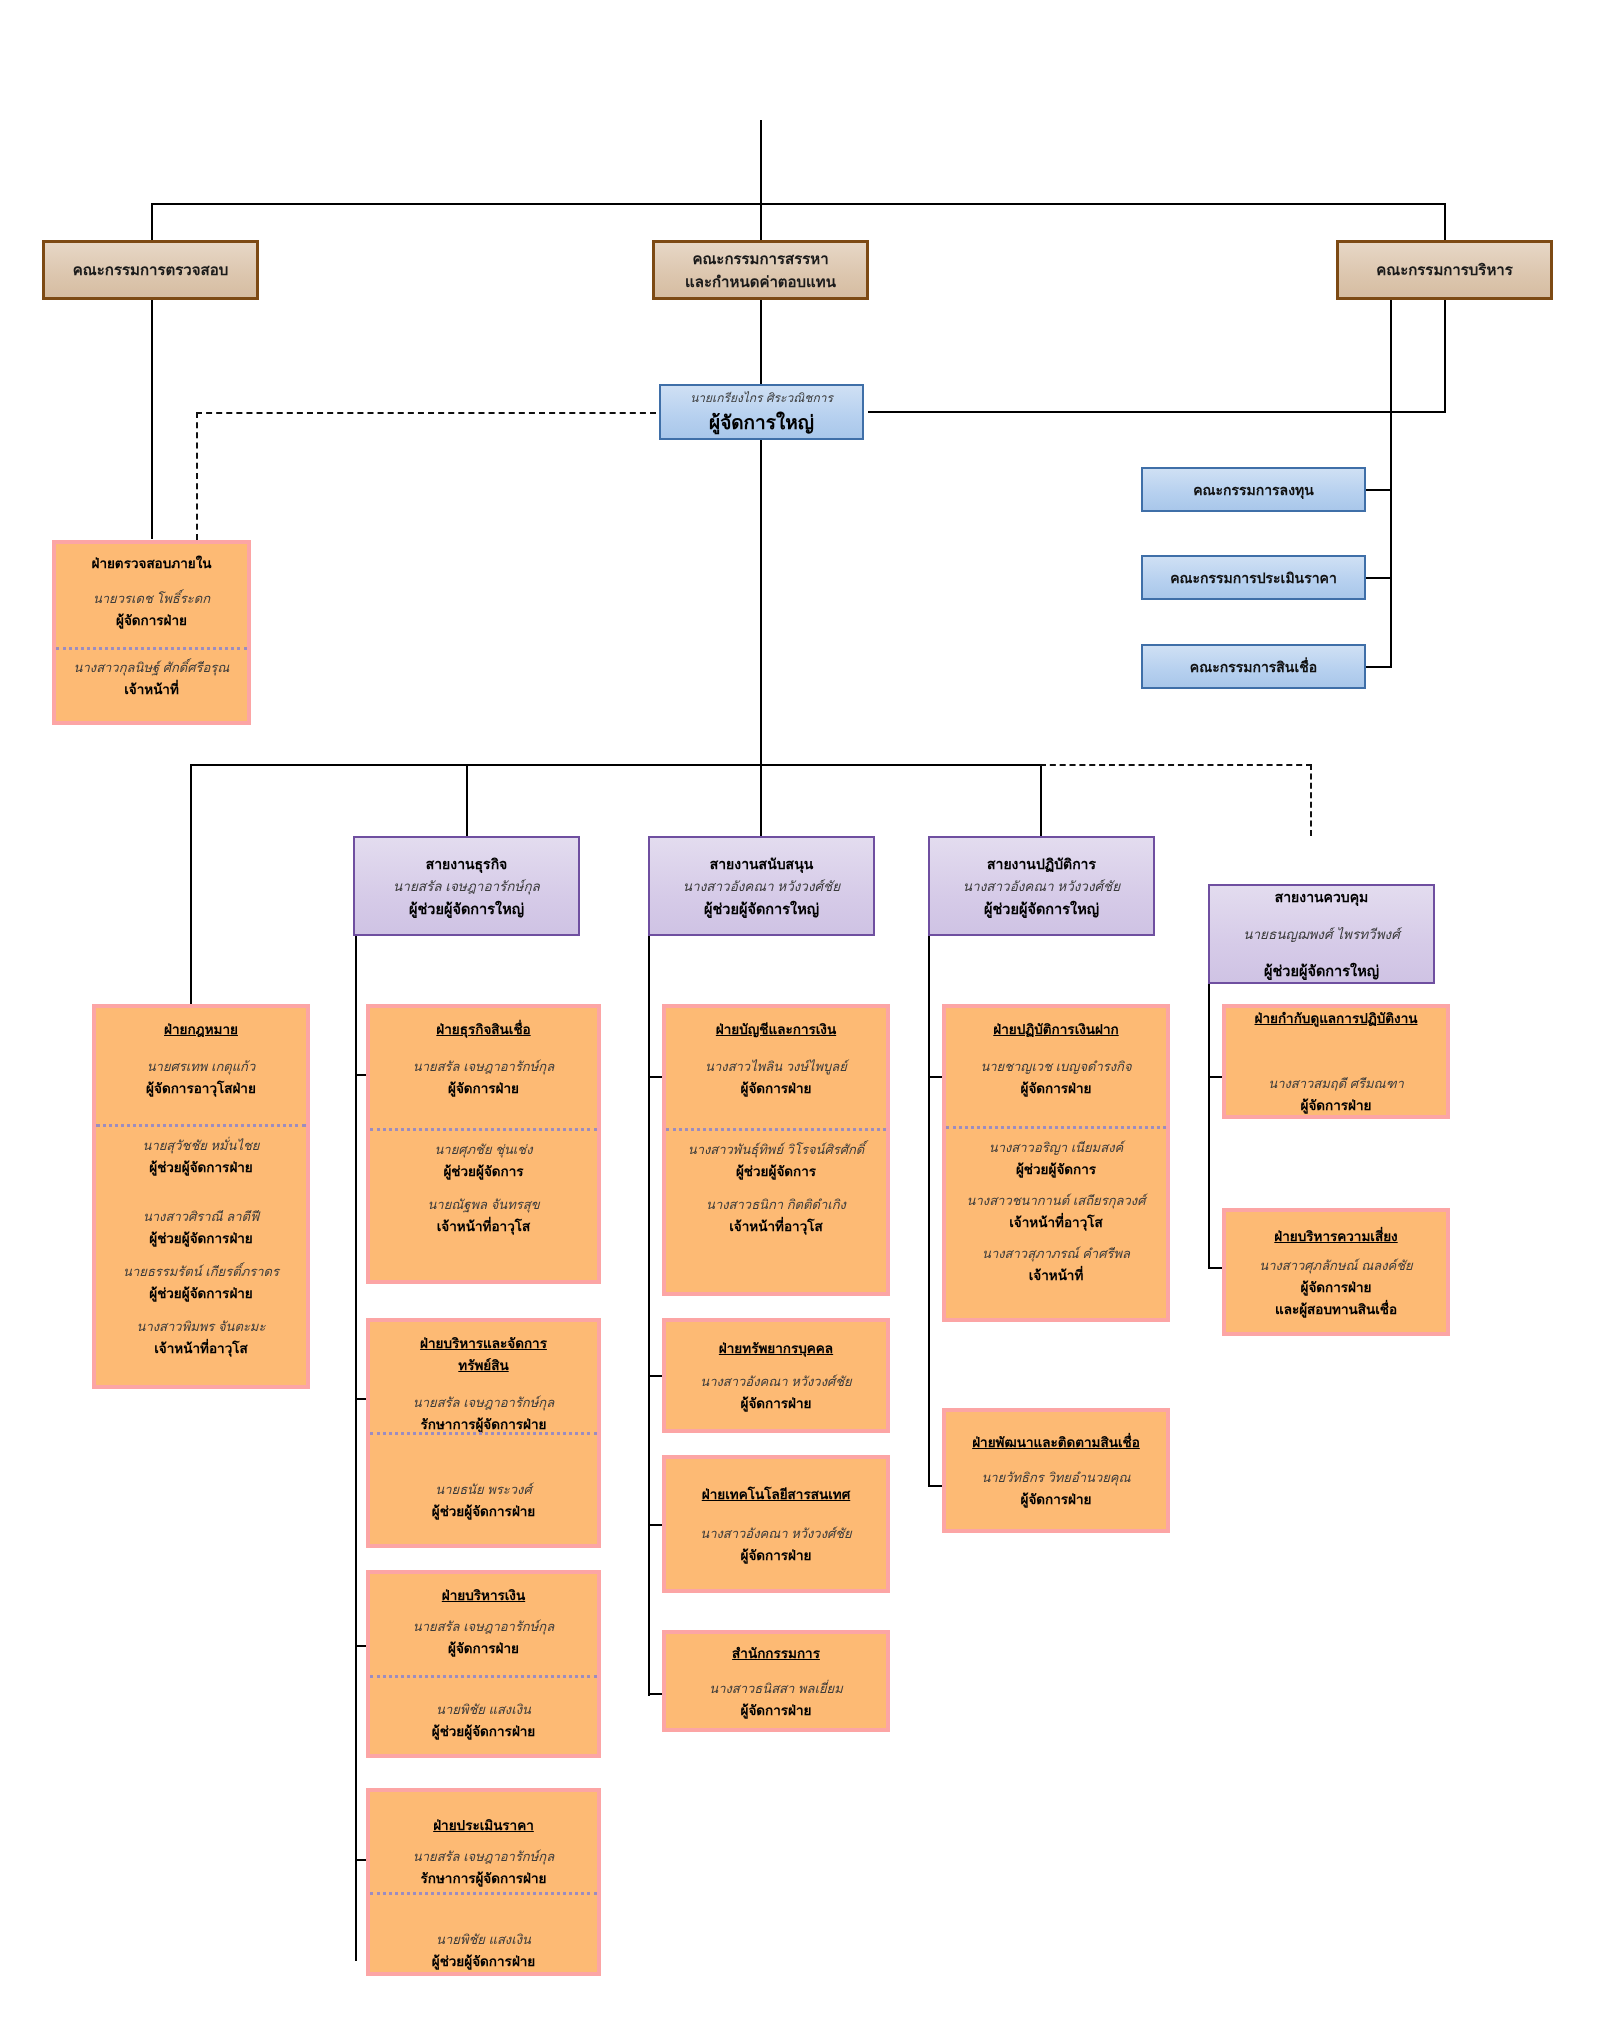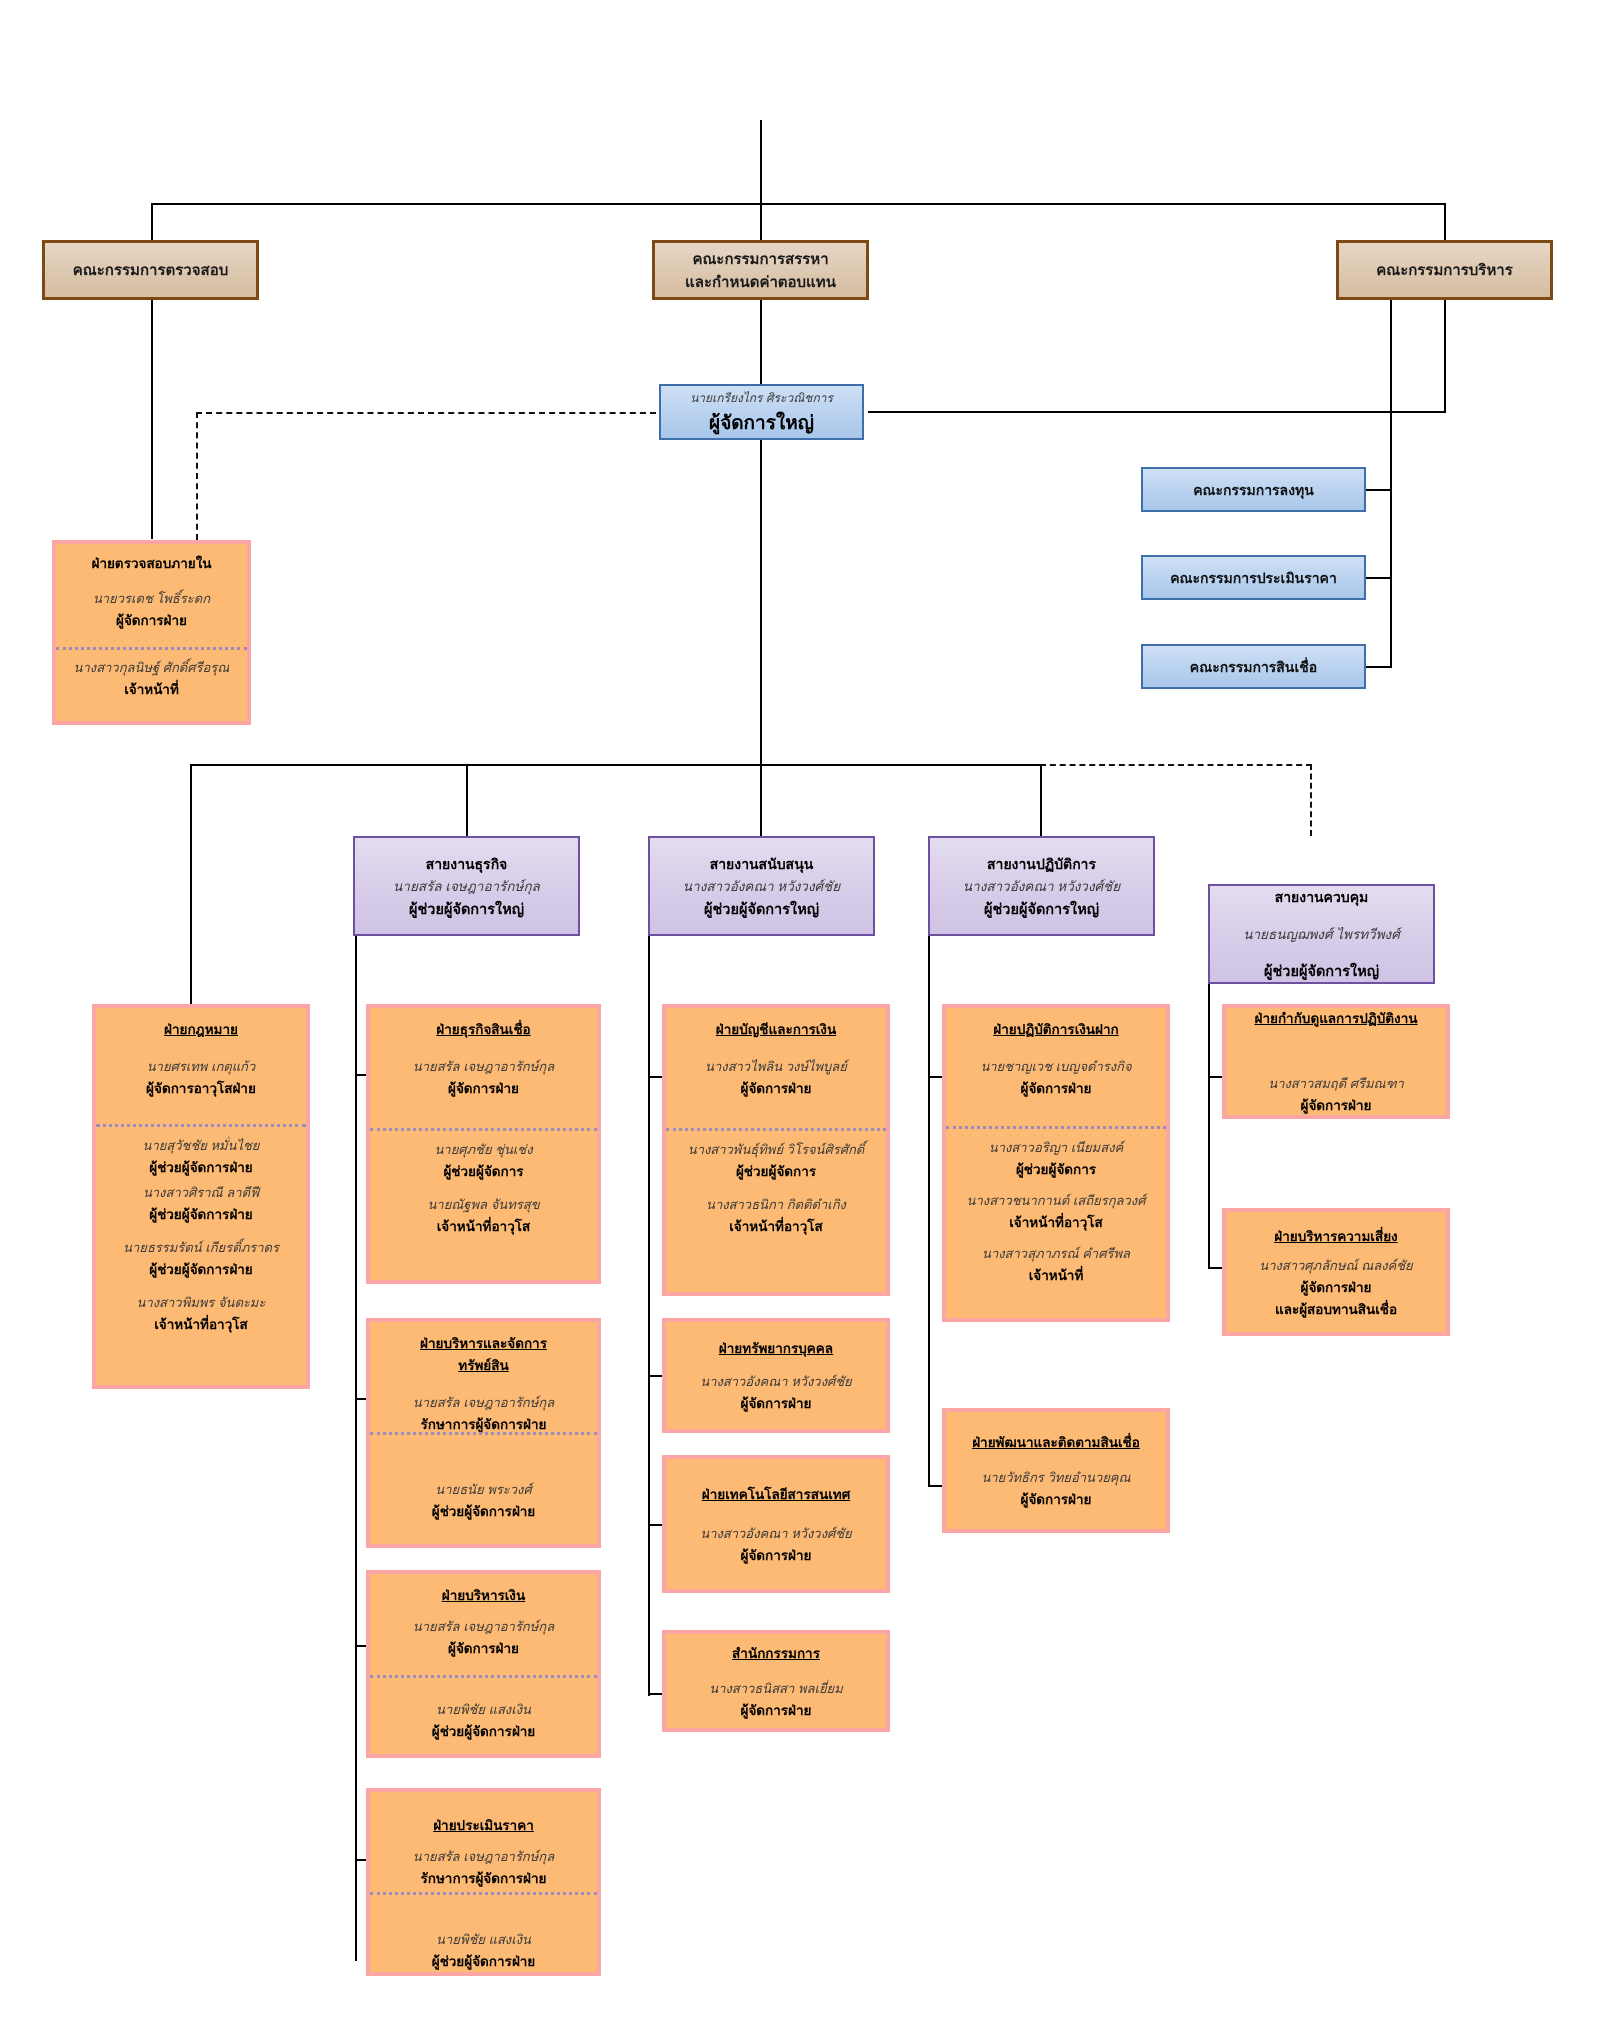--- a/index.html
+++ b/index.html
@@ -179,21 +179,21 @@
     <div class="ttl">ฝ่ายกฎหมาย</div>
     <div class="seg" style="margin-top:16px;">
       <div class="nm">นายศรเทพ เกตุแก้ว</div>
       <div class="pos">ผู้จัดการอาวุโสฝ่าย</div>
     </div>
     <div class="divider" style="top:116px;"></div>
     <div class="seg" style="margin-top:36px;">
       <div class="nm">นายสุวัชชัย หมั่นไชย</div>
       <div class="pos">ผู้ช่วยผู้จัดการฝ่าย</div>
     </div>
-    <div class="seg" style="margin-top:4px;align-items:center;">
+    <div class="seg" style="margin-top:28px;align-items:center;">
       <div class="nm">นางสาวศิราณี ลาตีฟี</div>
       <div class="pos">ผู้ช่วยผู้จัดการฝ่าย</div>
     </div>
     <div class="seg" style="margin-top:12px;">
       <div class="nm">นายธรรมรัตน์ เกียรติ์ภราดร</div>
       <div class="pos">ผู้ช่วยผู้จัดการฝ่าย</div>
     </div>
     <div class="seg" style="margin-top:12px;">
       <div class="nm">นางสาวพิมพร จันตะมะ</div>
       <div class="pos">เจ้าหน้าที่อาวุโส</div>

